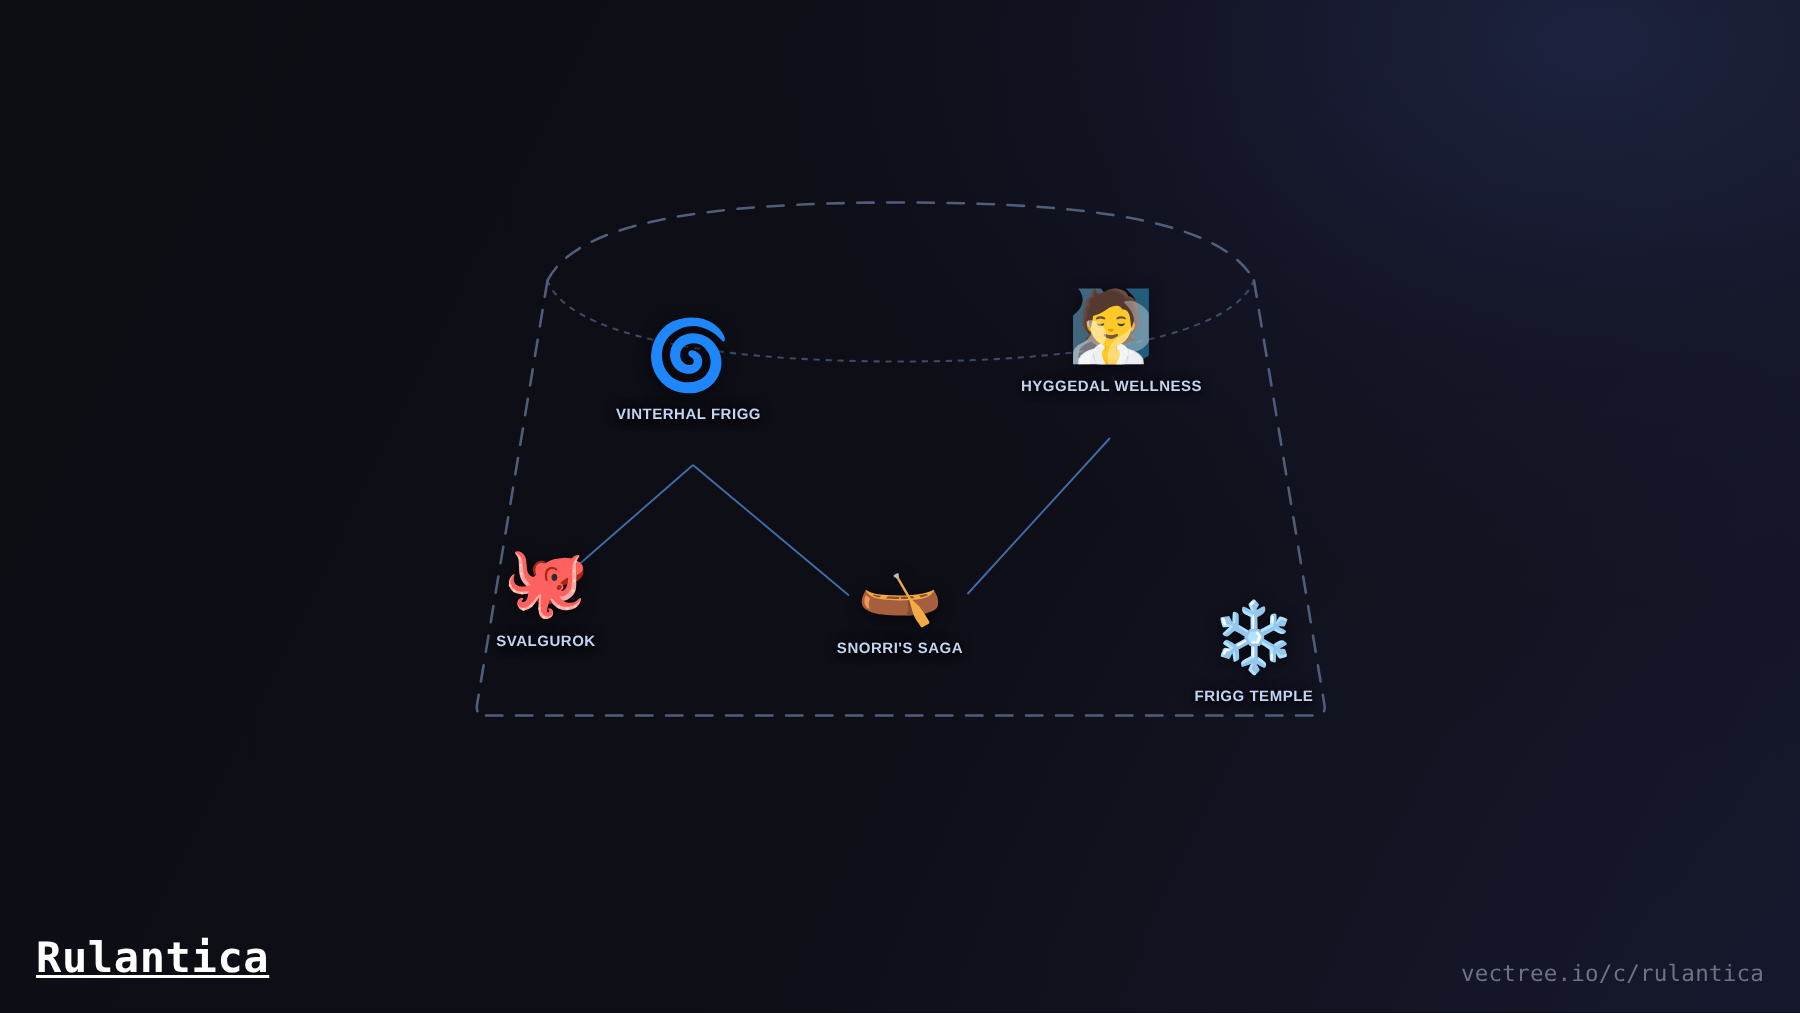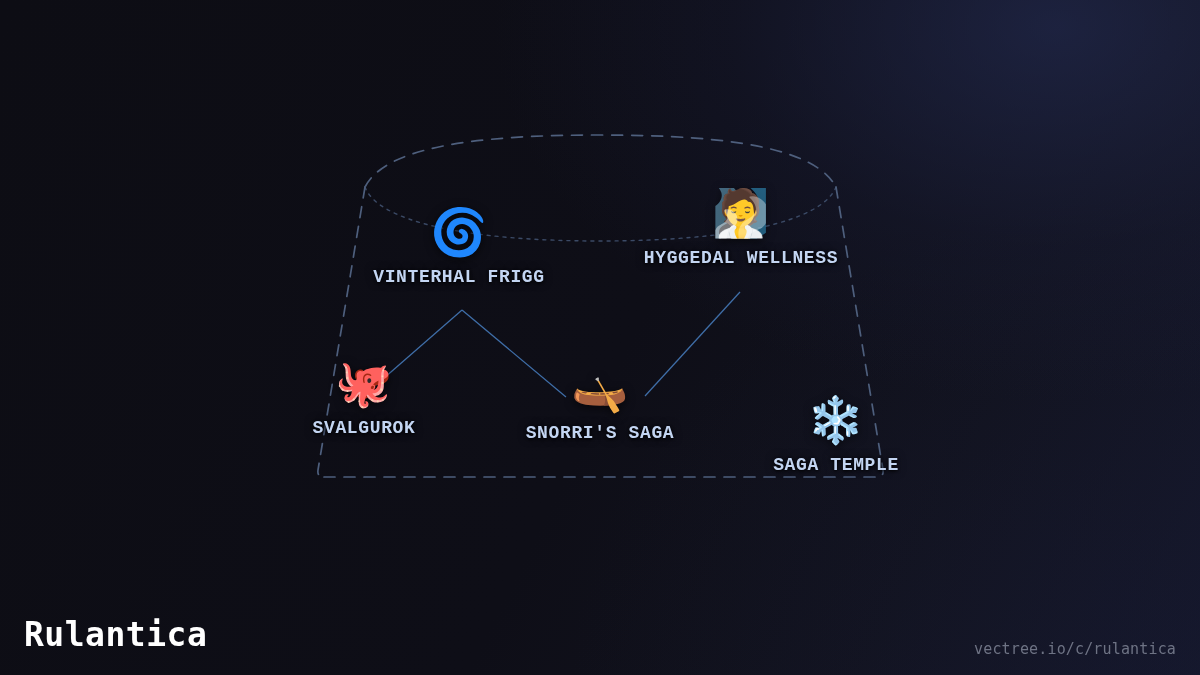--- a/index.html
+++ b/index.html
@@ -38,27 +38,26 @@
     user-select: none;
   }
   .node-emoji {
     font-size: 46px;
     line-height: 1;
     text-align: center;
     filter: drop-shadow(0 2px 5px rgba(0,0,0,0.65));
   }
   .node-label {
     margin-top: 12px;
-    font-size: 18px;
+    font-size: 10px;
     font-weight: bold;
     letter-spacing: 0.035em;
     color: #c3d5f2;
     white-space: nowrap;
     text-shadow: 0 1px 3px rgba(0,0,0,0.9), 0 0 8px rgba(0,0,0,0.7);
-    font-family: Liberation Mono, monospace;
   }
 
   
   #brand {
     position: absolute;
     left: 24px;
     bottom: 22px;
   }
   #brand-row {
     display: flex;
@@ -79,25 +78,26 @@
   #brand-name {
     font-family: "DejaVu Sans Mono", monospace;
     font-size: 15px;
     font-weight: bold;
     color: #e9ecf4;
     letter-spacing: 0.01em;
   }
   #brand-title {
     margin-top: 10px;
     font-family: "DejaVu Sans Mono", monospace;
-    font-size: 33px;
+    font-size: 28px;
     font-weight: bold;
     color: #ffffff;
     letter-spacing: 0.015em;
     line-height: 1.05;
+    text-decoration: underline;
   }
   #footer-url {
     position: absolute;
     right: 24px;
     bottom: 17px;
     font-family: "DejaVu Sans Mono", monospace;
     font-size: 15px;
     color: #6e7384;
     letter-spacing: 0.01em;
   }
@@ -144,21 +144,21 @@
     <div class="node-label">SVALGUROK</div>
   </div>
 
   <div class="node" style="left:600px; top:404px;">
     <div class="node-emoji">🛶</div>
     <div class="node-label">SNORRI'S SAGA</div>
   </div>
 
   <div class="node" style="left:836px; top:436px;">
     <div class="node-emoji">❄️</div>
-    <div class="node-label">SAGA TEMPLE</div>
+    <div class="node-label">FRIGG TEMPLE</div>
   </div>
 
   <div id="brand">
     <div id="brand-title">Rulantica</div>
   </div>
 
   <div id="footer-url">vectree.io/c/rulantica</div>
 
 </div>
 

